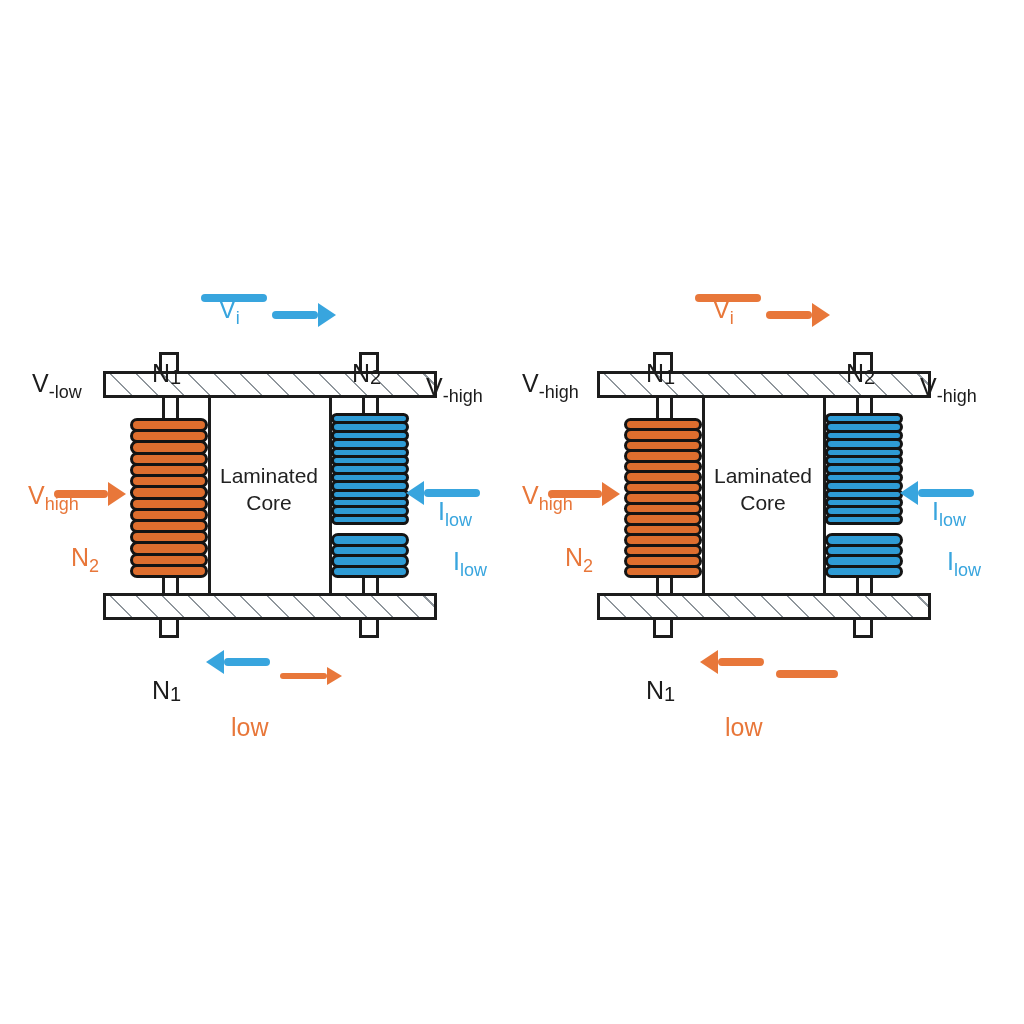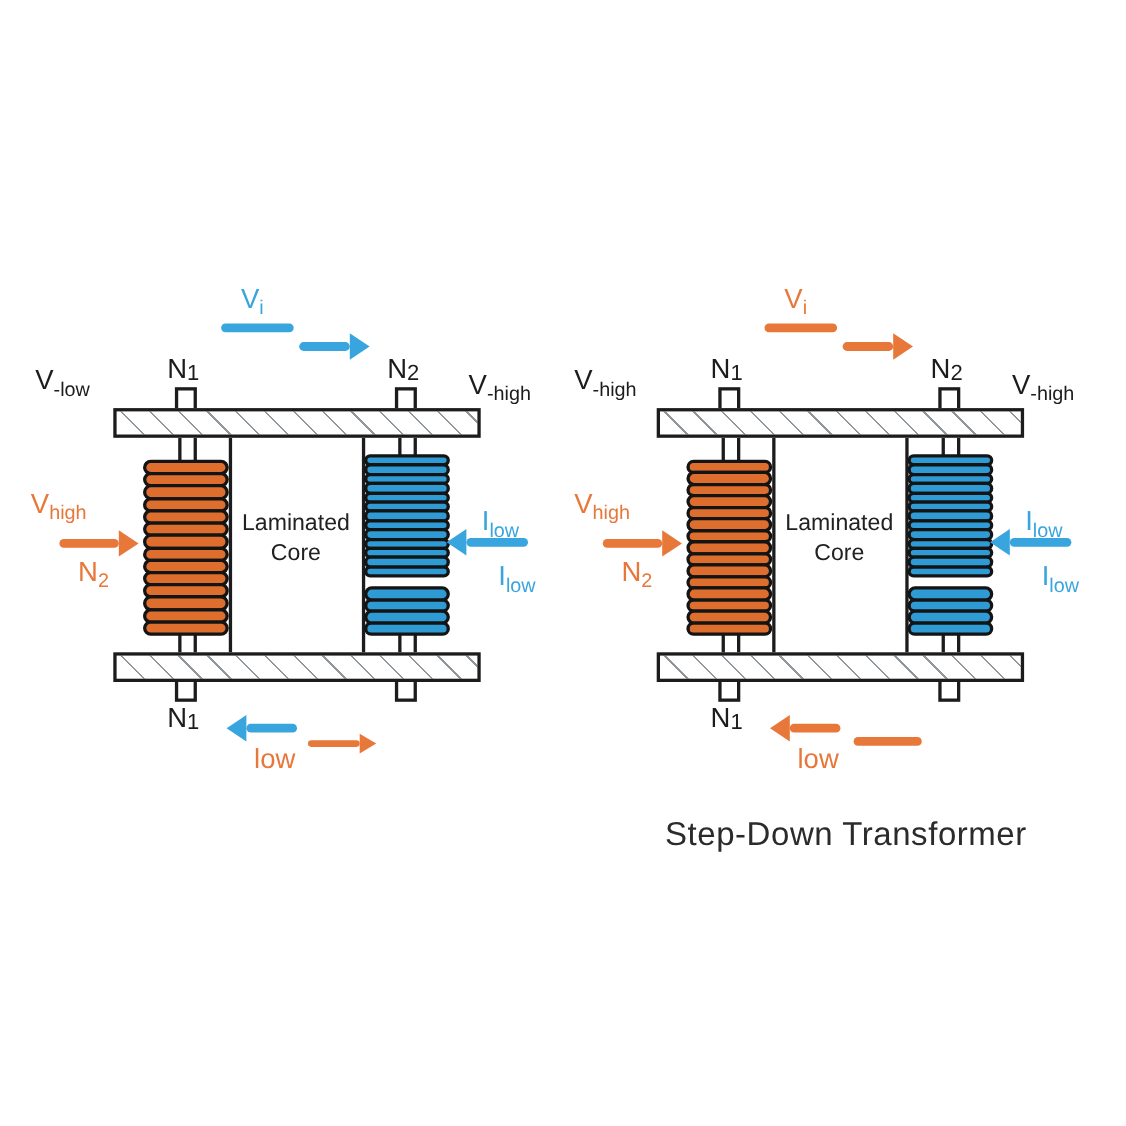--- a/index.html
+++ b/index.html
@@ -25,21 +25,21 @@
   .arrow .shaft{flex:1;height:8px;border-radius:4px;background:currentColor;}
   .arrow .head{width:0;height:0;border-top:12px solid transparent;border-bottom:12px solid transparent;}
   .arrow.right .head{border-left:18px solid currentColor;}
   .arrow.left{flex-direction:row-reverse;}
   .arrow.left .head{border-right:18px solid currentColor;}
   .arrow.thin .shaft{height:6px;}
   .arrow.thin .head{border-top-width:9px;border-bottom-width:9px;}
   .arrow.thin.right .head{border-left-width:15px;}
   .bar{height:8px;border-radius:4px;background:currentColor;z-index:4;}
   
-  .lbl{font-size:25px;color:#1c1c1c;white-space:nowrap;z-index:5;line-height:1;}
+  .lbl{font-size:25px;color:#1c1c1c;white-space:nowrap;z-index:5;line-height:1;margin-top:37px;}
   .lbl sub{font-size:0.72em;line-height:0;vertical-align:-0.32em;letter-spacing:0;}
   .lbl sub.ns{vertical-align:-0.08em;font-size:0.8em;}
   .core-lbl{width:122px;text-align:center;font-size:21px;line-height:1.3;color:#222;z-index:5;}
   .title{width:420px;text-align:center;font-size:30px;font-weight:500;color:#2b2b2b;
     letter-spacing:0.5px;z-index:5;}
 </style>
 </head>
 <body>
 
 <div class="stage">
@@ -237,16 +237,15 @@
     <div class="stub abs" style="left:359px;top:617px;width:20px;height:21px;"></div>
 
     <div class="lbl abs" style="left:152px;top:641px;"><span>N</span><sub class="ns">1</sub></div>
     <div class="arrow left abs" style="left: 206px; top: 650px; width: 64px; color: rgb(232, 119, 58);">
         <div class="shaft"></div>
         <div class="head"></div>
       </div>
     <div class="bar abs" style="left: 282px; top: 670px; width: 62px; color: rgb(232, 119, 58);"></div>
     <div class="lbl abs" style="left: 231px; top: 678px; color: rgb(232, 119, 58);">low</div>
 
-    <div class="title abs" style="left:65px;top:742px;">Step-Down Transformer</div>
   </div>
 
 </div>
 
 </body></html>

